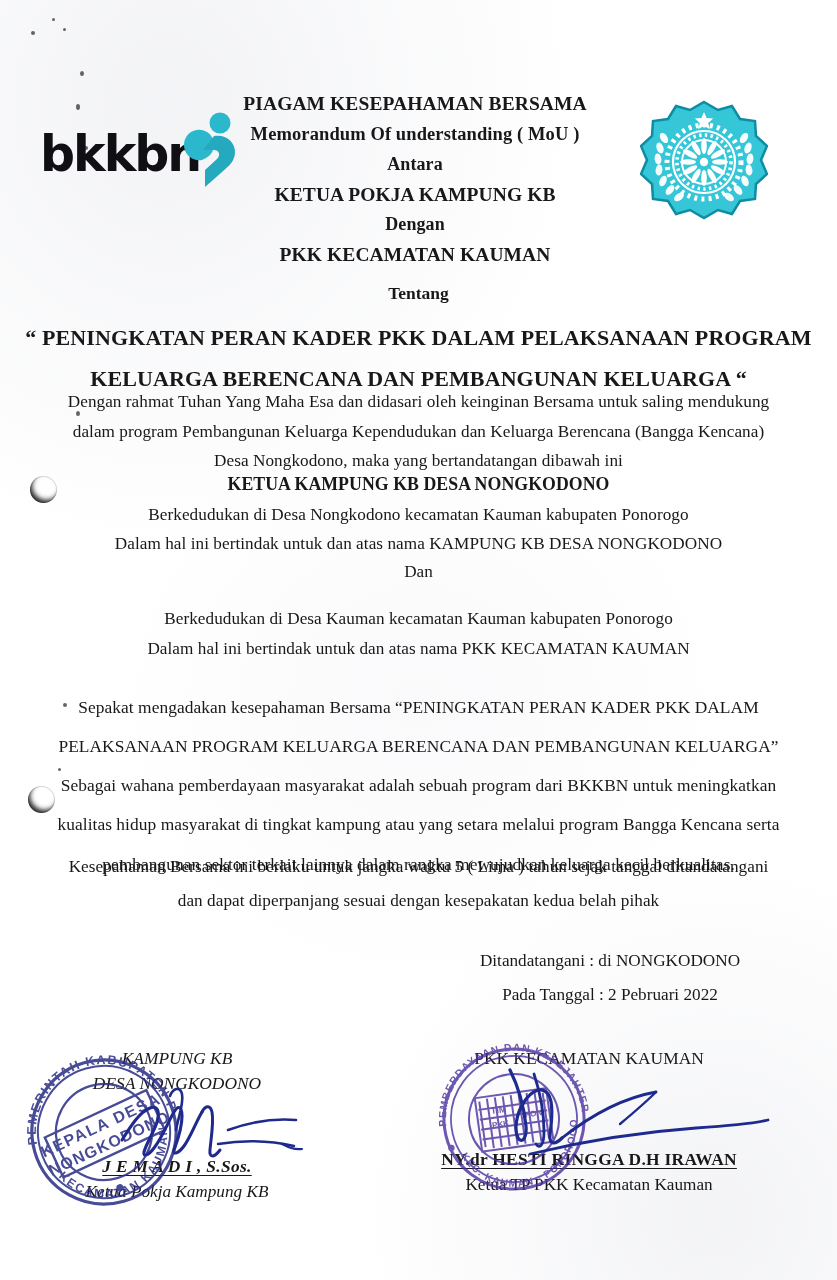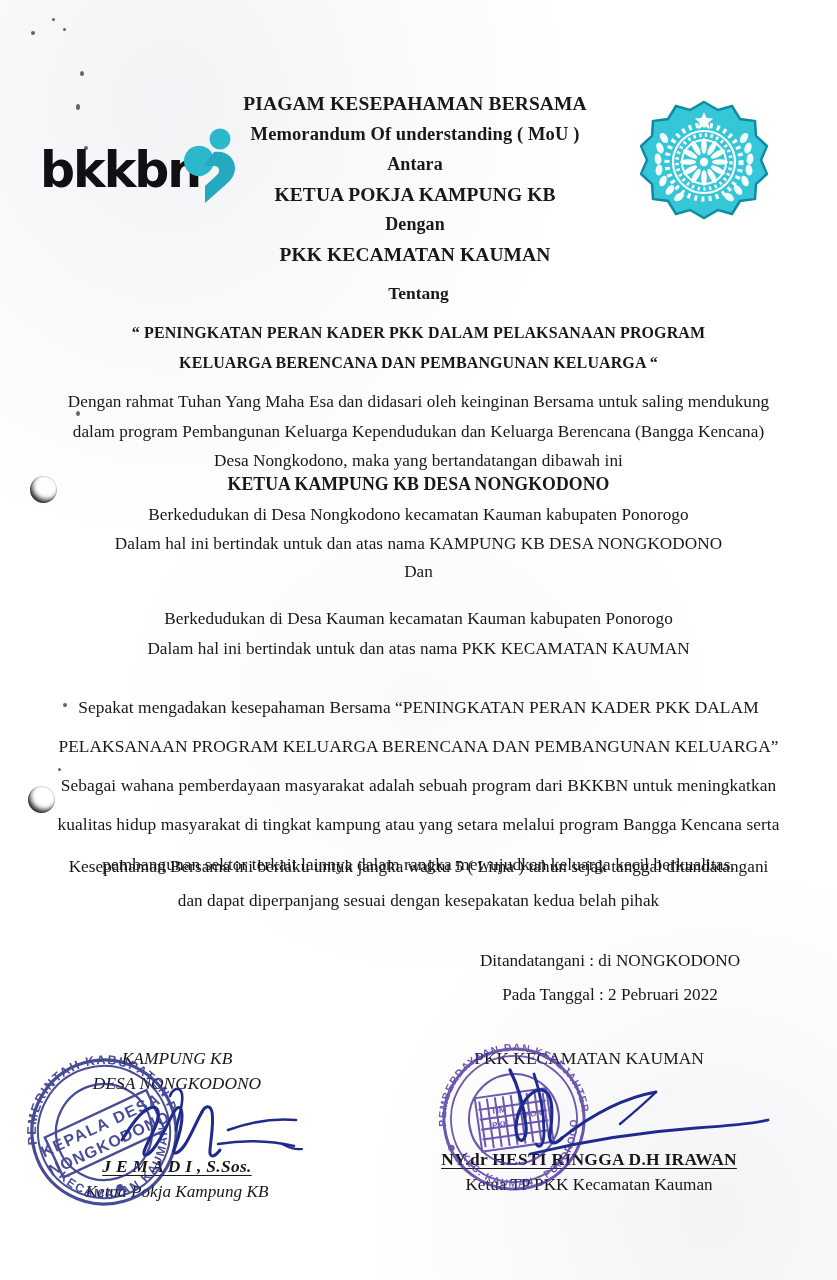--- a/index.html
+++ b/index.html
@@ -34,21 +34,21 @@
   }
   
   .header {
     position: absolute;
     left: 0; top: 88px;
     width: 837px;
     height: 170px;
   }
   .bkkbn-logo {
     position: absolute;
-    left: 36px; top: 36px;
+    left: 36px; top: 20px;
     width: 210px; height: 95px;
   }
   .bkkbn-word {
     position: absolute;
     left: 4px; top: 22px;
     font-family: "DejaVu Sans", sans-serif;
     font-size: 49px;
     font-weight: 700;
     letter-spacing: -2px;
     color: #101014;
@@ -82,21 +82,21 @@
     width: 837px;
     text-align: center;
   }
   .tentang {
     font-weight: 700;
     font-size: 17.5px;
     line-height: 1.55;
   }
   .subject {
     font-weight: 700;
-    font-size: 16px;
+    font-size: 22px;
     line-height: 1.85;
     letter-spacing: .1px;
   }
   
   .body-block { position: absolute; width: 837px; text-align: center; font-family: Liberation Serif, serif; }
   .p-line {
     font-size: 17.2px;
     line-height: 1.72;
     letter-spacing: .05px;
   }

